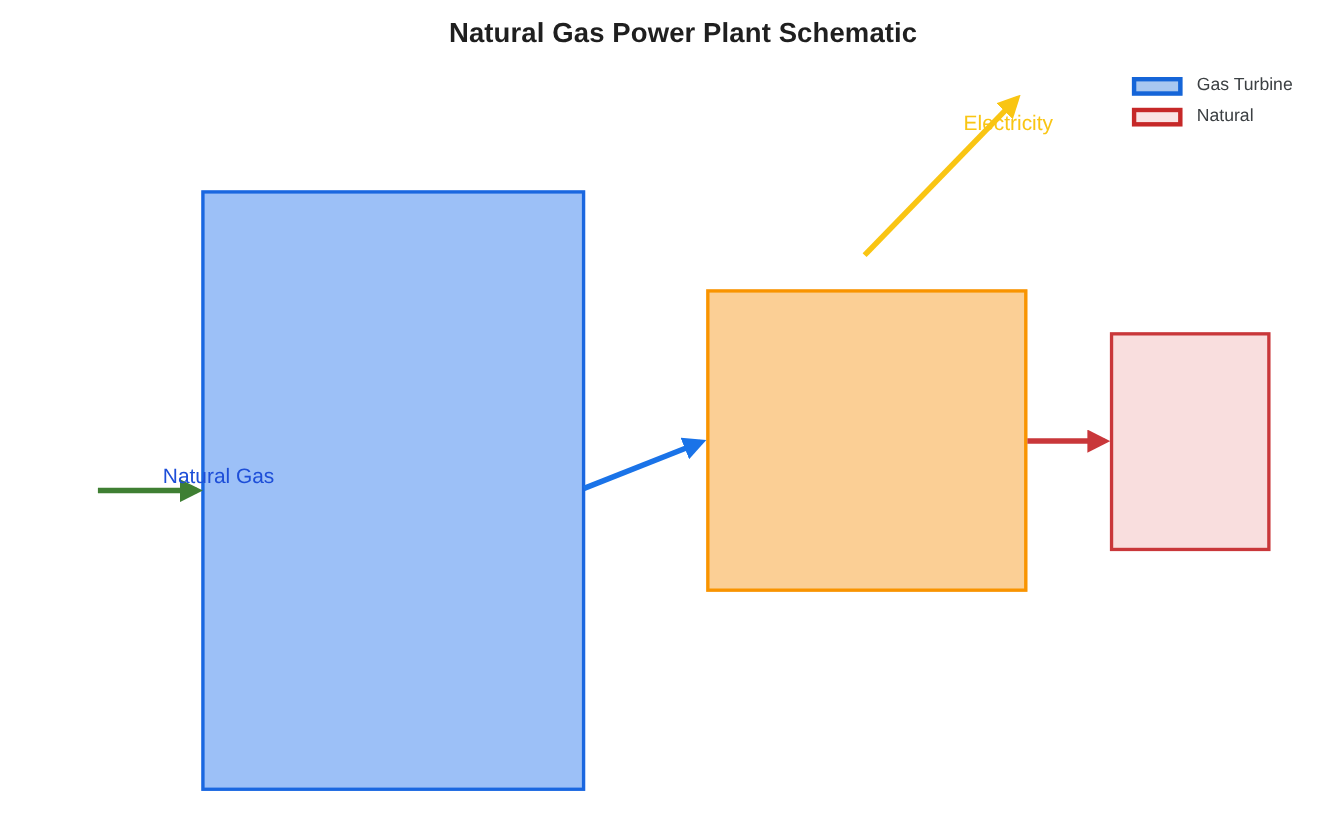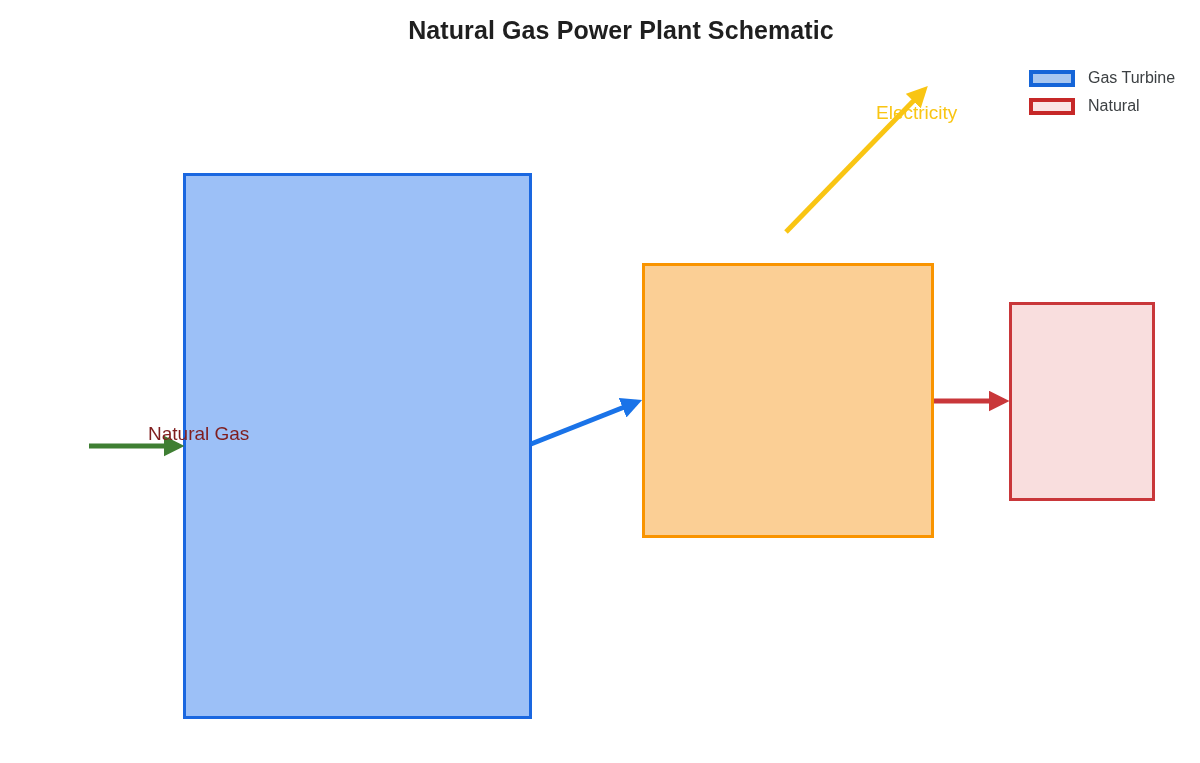--- a/index.html
+++ b/index.html
@@ -68,21 +68,21 @@
   }
   .flow-label {
     position: absolute;
     white-space: nowrap;
     font-size: 19px;
     font-weight: normal;
   }
   #label-natural-gas {
     left: 127px;
     top: 423px;
-    color: #7f1d1d;
+    color: #1d4ed8;
   }
   #label-electricity {
     left: 855px;
     top: 102px;
     color: #f9c513;
   }
   #legend {
     position: absolute;
     left: 1008px;
     top: 70px;

